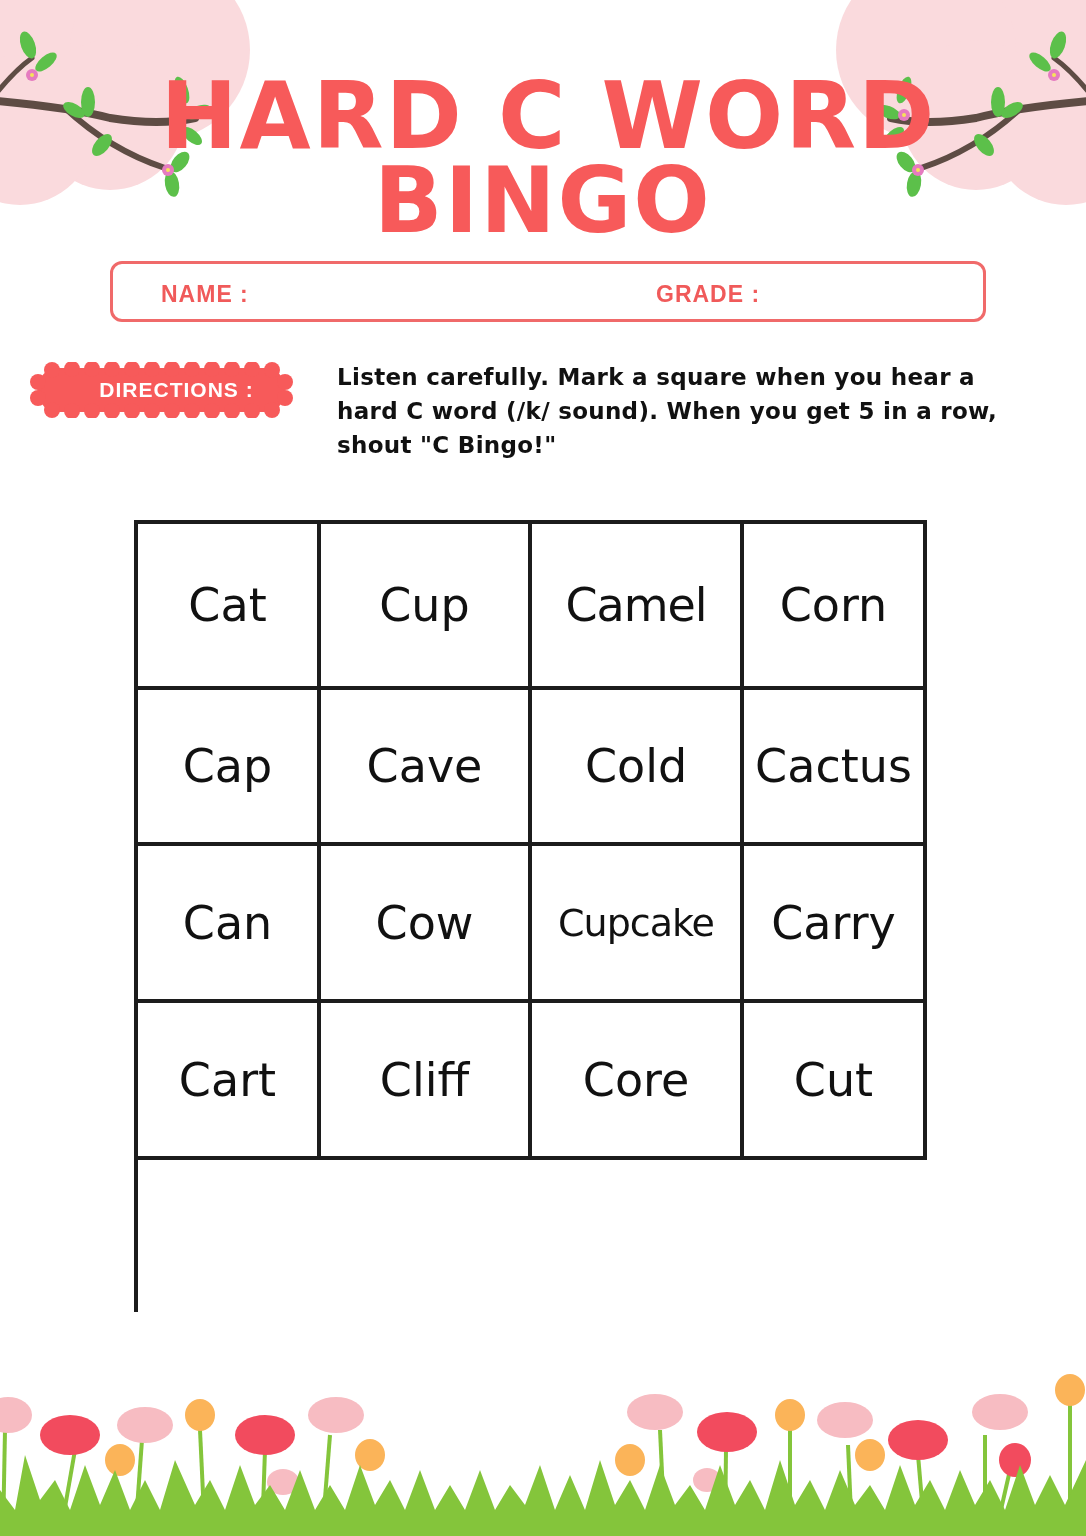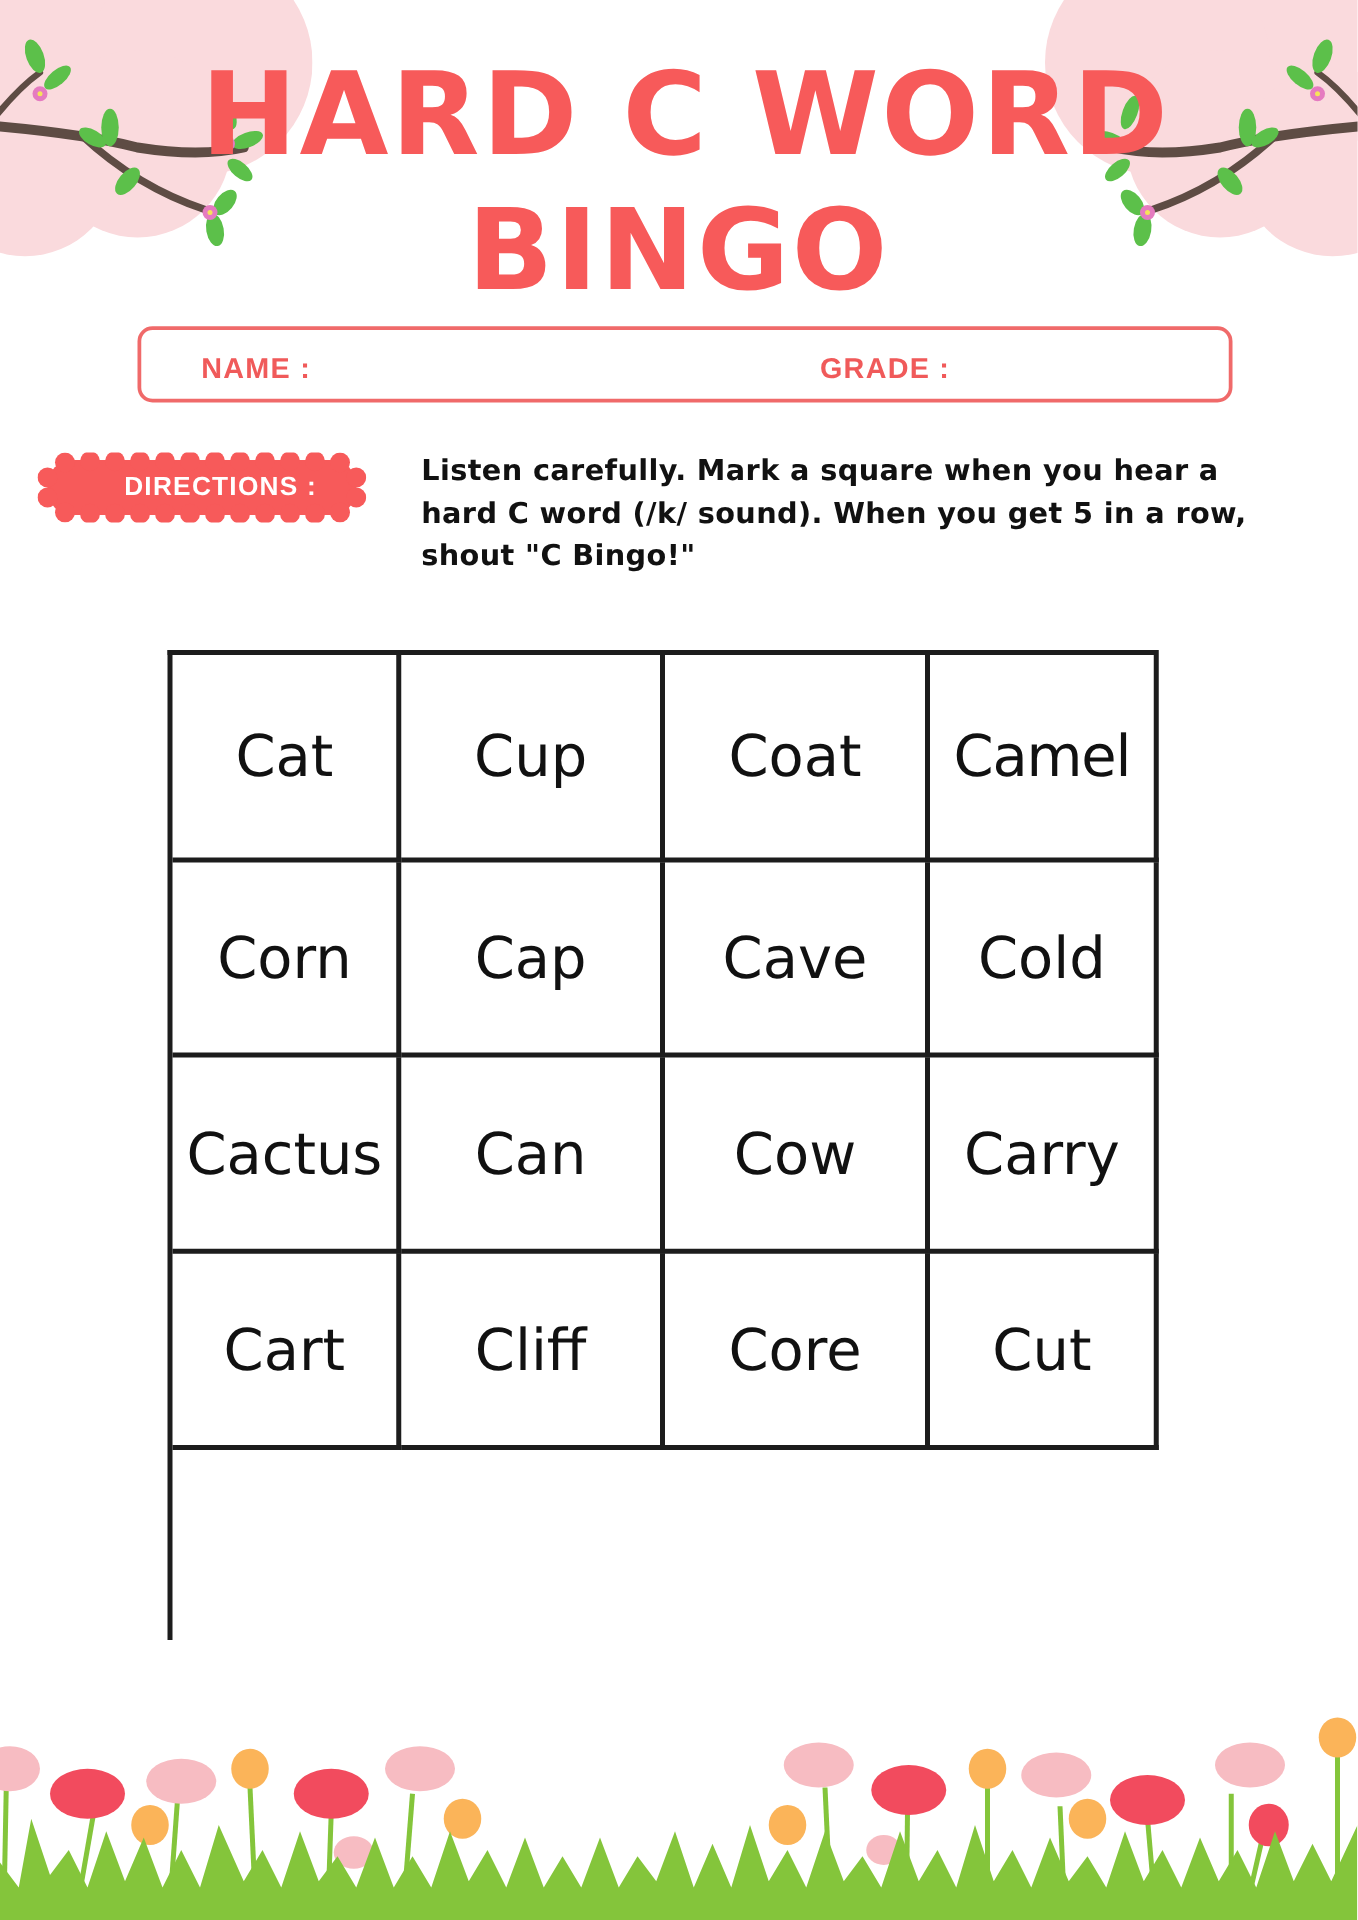--- a/index.html
+++ b/index.html
@@ -8,21 +8,21 @@
 
   .deco { position: absolute; }
   .blob-left { left: -40px; top: -60px; width: 290px; height: 280px; }
   .blob-right { right: -40px; top: -60px; width: 290px; height: 280px; }
 
   .title {
     position: absolute; left: 0; width: 1086px; text-align: center;
     color: #F75A5A; font-family: "DejaVu Sans", sans-serif; font-weight: bold;
     letter-spacing: 2px; line-height: 1;
   }
-  .title-line1 { top: 46px; font-size: 92px; padding-left: 11px; }
+  .title-line1 { top: 71px; font-size: 92px; padding-left: 11px; }
   .title-line2 { top: 156px; font-size: 90px; }
 
   .info-box {
     position: absolute; left: 110px; top: 261px; width: 876px; height: 61px;
     border: 3px solid #F06A6A; border-radius: 12px;
   }
   .info-label {
     position: absolute; top: 17px; color: #F05A5A; font-weight: bold;
     font-size: 23px; letter-spacing: 1px; font-family: "Liberation Sans", sans-serif;
   }
@@ -178,32 +178,32 @@
         <circle cx="255" cy="36" r="8"></circle>
     </g>
   </svg>
   <span class="directions-label">DIRECTIONS :</span>
 </div>
 <p class="directions-text">Listen carefully. Mark a square when you hear a hard C word (/k/ sound). When you get 5 in a row, shout "C Bingo!"</p>
 
 <div class="grid">
   <div class="cell">Cat</div>
   <div class="cell">Cup</div>
-  <div class="cell">Coat</div>
 
   <div class="cell tight">Camel</div>
   <div class="cell">Corn</div>
   <div class="cell">Cap</div>
   <div class="cell">Cave</div>
 
   <div class="cell">Cold</div>
   <div class="cell">Cactus</div>
   <div class="cell">Can</div>
   <div class="cell">Cow</div>
 
+  <div class="cell small">Cupcake</div>
   <div class="cell">Carry</div>
   <div class="cell">Cart</div>
 
   <div class="cell">Cliff</div>
   <div class="cell">Core</div>
   <div class="cell">Cut</div>
 </div>
 
 <svg class="meadow" viewBox="0 0 1086 176" preserveAspectRatio="none">
 

